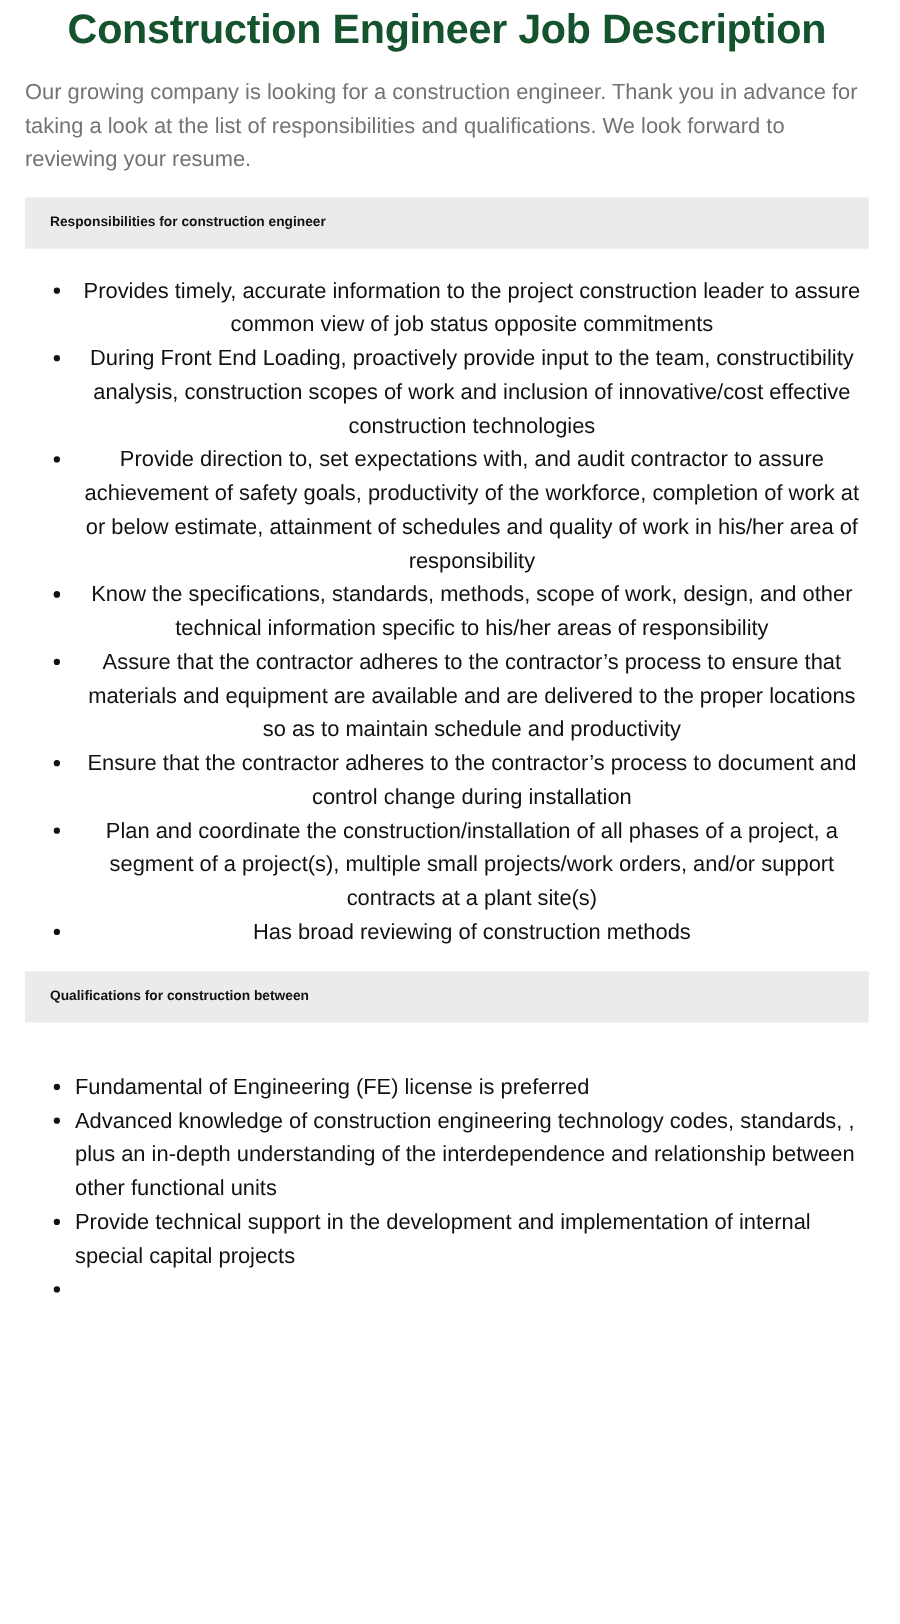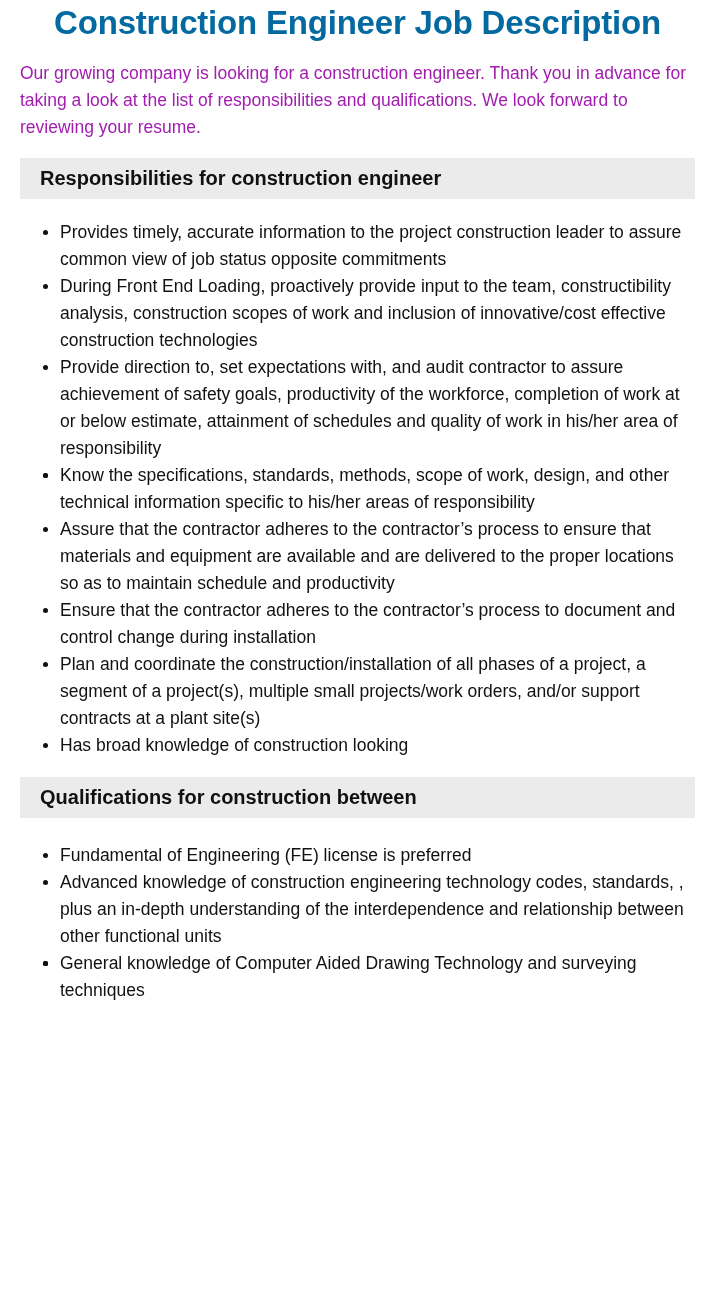--- a/index.html
+++ b/index.html
@@ -18,46 +18,46 @@
       padding: 0 25px 0 20px;
     }
     h1.title {
       margin: 0;
       padding-top: 2px;
       height: 42px;
       font-size: 33px;
       font-weight: bold;
       text-align: center;
       line-height: 42px;
-      color: #0369a1;
+      color: #14532d;
       letter-spacing: -0.2px;
     }
     p.intro {
       margin: 16px 0 0 0;
       font-size: 17.5px;
       line-height: 27px;
-      color: #a21caf;
+      color: #737373;
     }
     .section-header {
       margin-top: 17px;
       background: #ebebeb;
       height: 41px;
       line-height: 41px;
       padding-left: 20px;
-      font-size: 20px;
+      font-size: 11px;
       font-weight: bold;
       color: #111111;
     }
     ul.list {
       margin: 0;
       padding: 0 0 0 40px;
       list-style: none;
     }
-    ul.list.resp { margin-top: 20px; }
-    ul.list.qual { margin-top: 24px; }
+    ul.list.resp { margin-top: 20px; text-align: center; }
+    ul.list.qual { margin-top: 38px; }
     ul.list li {
       position: relative;
       font-size: 17.5px;
       line-height: 27px;
       color: #111111;
       padding-right: 0;
     }
     ul.list li .bullet {
       position: absolute;
       left: -17px;
@@ -79,24 +79,23 @@
   <div class="section-header">Responsibilities for construction engineer</div>
   <ul class="list resp">
     <li><span class="bullet"></span><span>Provides timely, accurate information to the project construction leader to assure common view of job status opposite commitments</span></li>
     <li><span class="bullet"></span><span>During Front End Loading, proactively provide input to the team, constructibility analysis, construction scopes of work and inclusion of innovative/cost effective construction technologies</span></li>
     <li><span class="bullet"></span><span>Provide direction to, set expectations with, and audit contractor to assure achievement of safety goals, productivity of the workforce, completion of work at or below estimate, attainment of schedules and quality of work in his/her area of responsibility</span></li>
     <li><span class="bullet"></span></li>
     <li><span class="bullet"></span><span>Know the specifications, standards, methods, scope of work, design, and other technical information specific to his/her areas of responsibility</span></li>
     <li><span class="bullet"></span><span>Assure that the contractor adheres to the contractor’s process to ensure that materials and equipment are available and are delivered to the proper locations so as to maintain schedule and productivity</span></li>
     <li><span class="bullet"></span><span>Ensure that the contractor adheres to the contractor’s process to document and control change during installation</span></li>
     <li><span class="bullet"></span><span>Plan and coordinate the construction/installation of all phases of a project, a segment of a project(s), multiple small projects/work orders, and/or support contracts at a plant site(s)</span></li>
-    <li><span class="bullet"></span><span>Has broad knowledge of construction looking</span></li>
+    <li><span class="bullet"></span><span>Has broad reviewing of construction methods</span></li>
   </ul>
 
   <div class="section-header qual-header">Qualifications for construction between</div>
   <ul class="list qual">
     <li><span class="bullet"></span><span>Fundamental of Engineering (FE) license is preferred</span></li>
     <li><span class="bullet"></span><span>Advanced knowledge of construction engineering technology codes, standards, , plus an in-depth understanding of the interdependence and relationship between other functional units</span></li>
+    <li><span class="bullet"></span><span>Provide technical support in the development and implementation of internal special capital projects</span></li>
     <li><span class="bullet"></span></li>
-    <li><span class="bullet"></span></li>
-    <li><span class="bullet"></span><span>General knowledge of Computer Aided Drawing Technology and surveying techniques</span></li>
   </ul>
 </div>
 
 </body></html>

